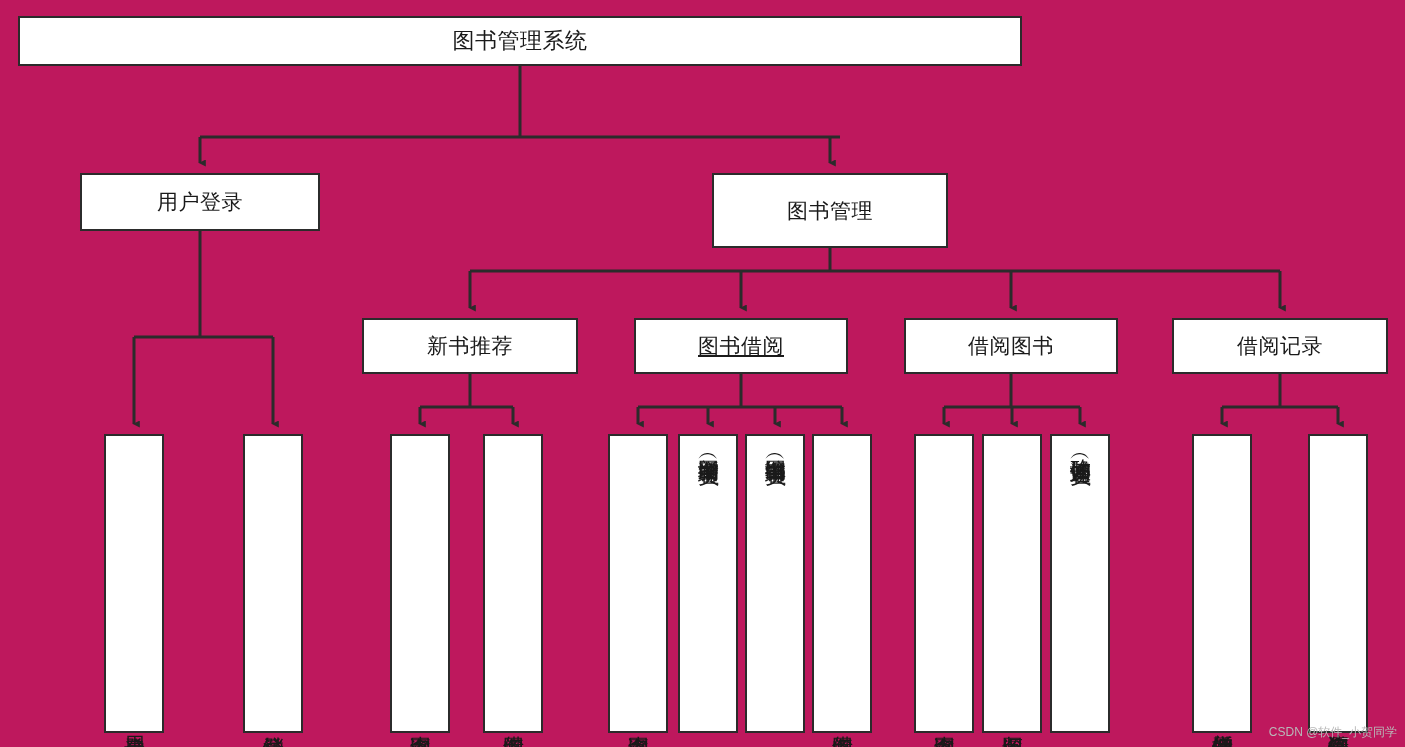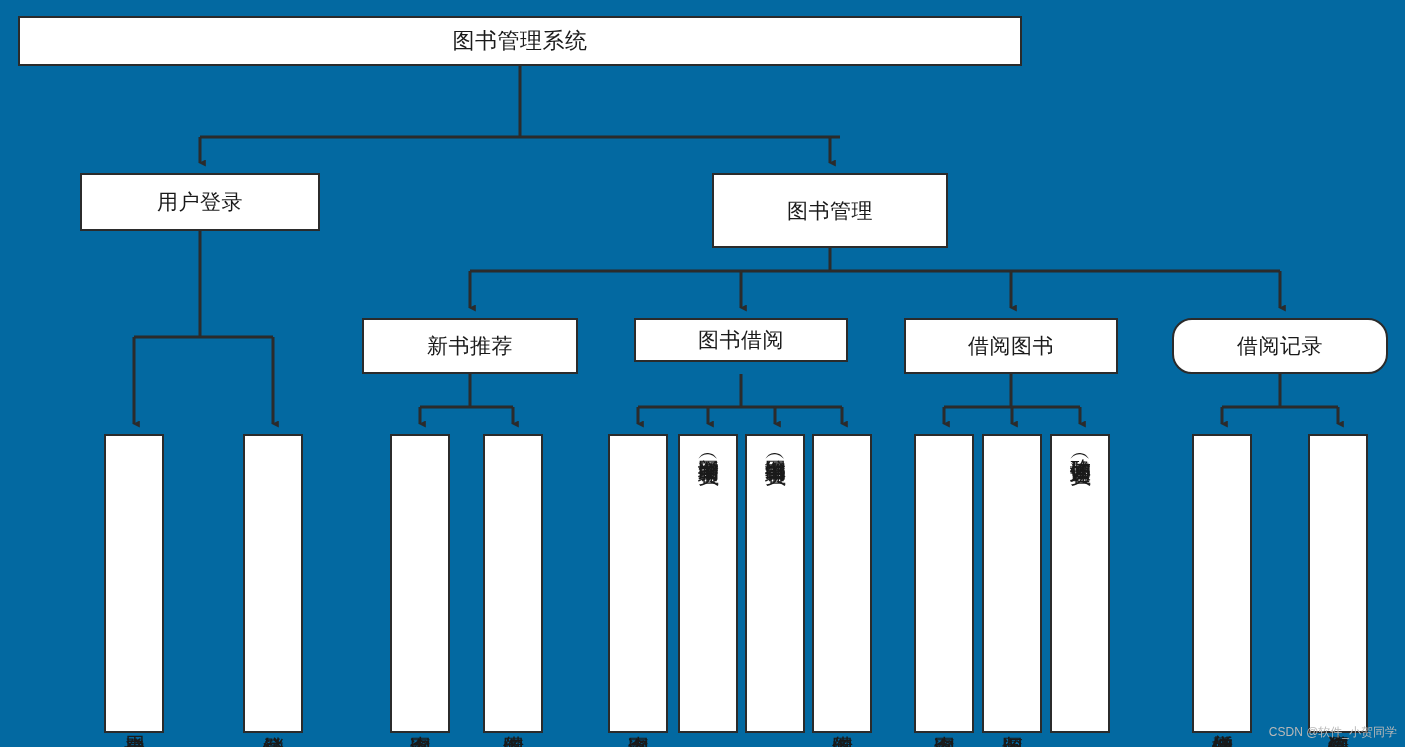--- a/index.html
+++ b/index.html
@@ -7,21 +7,21 @@
     padding: 0;
     background: #ffffff;
   }
   body {
     font-family: "Liberation Sans", "DejaVu Sans", sans-serif;
   }
   #canvas {
     position: relative;
     width: 1405px;
     height: 747px;
-    background: #0369a1;
+    background: #be185d;
     overflow: hidden;
   }
   #wires {
     position: absolute;
     left: 0;
     top: 0;
     width: 1405px;
     height: 747px;
   }
   .node {
@@ -136,27 +136,27 @@
   <div class="node lvl1" style="left: 80px; top: 173px; width: 240px; height: 58px;">
     <span class="lbl">用户登录</span>
   </div>
   <div class="node lvl1" style="left: 712px; top: 173px; width: 236px; height: 75px;">
     <span class="lbl">图书管理</span>
   </div>
 
   <div class="node lvl2" style="left: 362px; top: 318px; width: 216px; height: 56px;">
     <span class="lbl">新书推荐</span>
   </div>
-  <div class="node lvl2" style="left: 634px; top: 318px; width: 214px; height: 44px;">
+  <div class="node lvl2" style="left: 634px; top: 318px; width: 214px; height: 56px; text-decoration: underline;">
     <span class="lbl">图书借阅</span>
   </div>
   <div class="node lvl2" style="left: 904px; top: 318px; width: 214px; height: 56px;">
     <span class="lbl">借阅图书</span>
   </div>
-  <div class="node lvl2" style="left: 1172px; top: 318px; width: 216px; height: 56px; border-radius: 20px;">
+  <div class="node lvl2" style="left: 1172px; top: 318px; width: 216px; height: 56px;">
     <span class="lbl">借阅记录</span>
   </div>
 
   <div class="node leaf bottomtext" style="left: 104px; top: 434px; width: 60px; height: 299px;">
     <span class="lbl">用户登录</span>
   </div>
   <div class="node leaf bottomtext" style="left: 243px; top: 434px; width: 60px; height: 299px;">
     <span class="lbl">注销登录</span>
   </div>
   <div class="node leaf bottomtext" style="left: 390px; top: 434px; width: 60px; height: 299px;">

